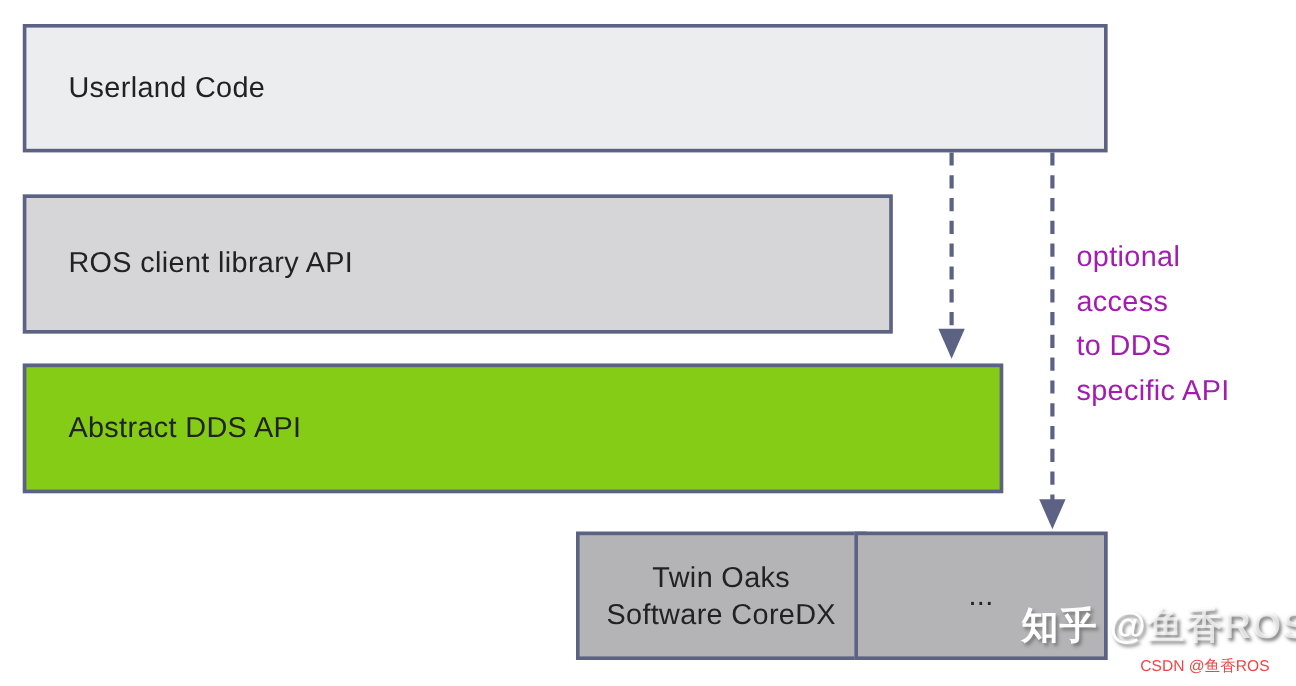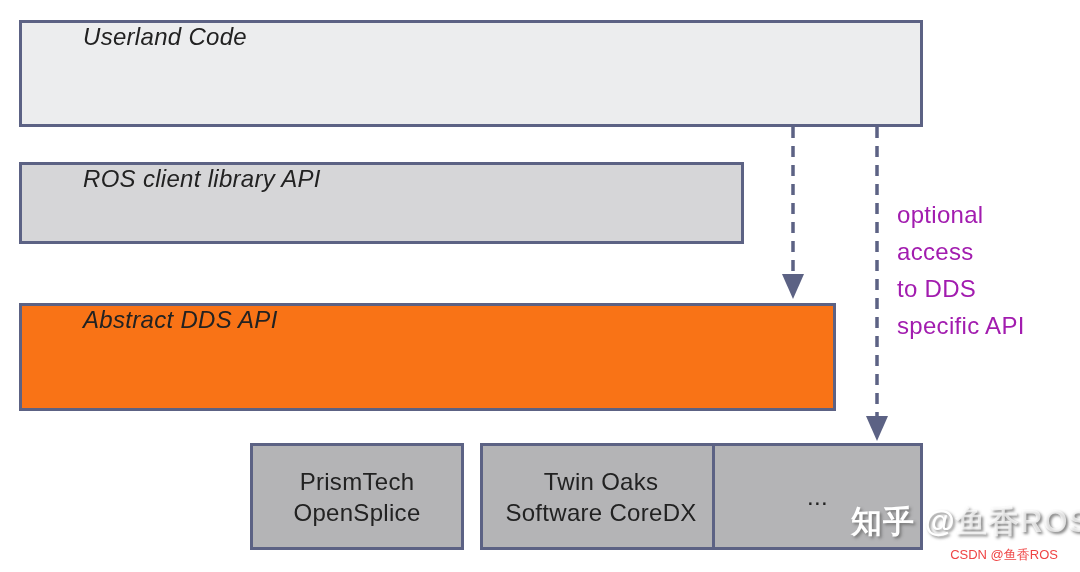--- a/index.html
+++ b/index.html
@@ -14,27 +14,26 @@
   .box {
     position: absolute;
     box-sizing: border-box;
     border: 3px solid #5c6284;
     color: #222222;
     font-size: 24px;
     letter-spacing: 0.3px;
   }
   .layer {
     display: flex;
-    align-items: flex-start;
-    padding-left: 61px;
-    font-style: italic;
+    align-items: center;
+    padding-left: 35px;
   }
   #box-userland { left: 19px;  top: 20px;  width: 904px; height: 107px; background: #ecedee; }
-  #box-rcl      { left: 19px;  top: 162px; width: 725px; height: 82px; background: #d6d6d8; }
-  #box-dds      { left: 19px;  top: 303px; width: 817px; height: 108px; background: #f97316; }
+  #box-rcl      { left: 19px;  top: 162px; width: 725px; height: 116px; background: #d6d6d8; }
+  #box-dds      { left: 19px;  top: 303px; width: 817px; height: 108px; background: #84cc16; }
   .vendor {
     top: 443px;
     height: 107px;
     background: #b4b4b6;
     display: flex;
     align-items: center;
     justify-content: center;
     text-align: center;
     line-height: 31px;
     white-space: pre-line;
@@ -92,24 +91,20 @@
 
   <div class="box layer" id="box-rcl">
     <span>ROS client library API</span>
   </div>
 
   <div class="box layer" id="box-dds">
     <span>Abstract DDS API</span>
   </div>
 
 
-  <div class="box vendor" id="box-prism">
-    <span>PrismTech
-OpenSplice</span>
-  </div>
 
   <div class="box vendor" id="box-twin">
     <span>Twin Oaks
 Software CoreDX</span>
   </div>
 
   <div class="box vendor" id="box-more">
     <span>...</span>
   </div>
 

